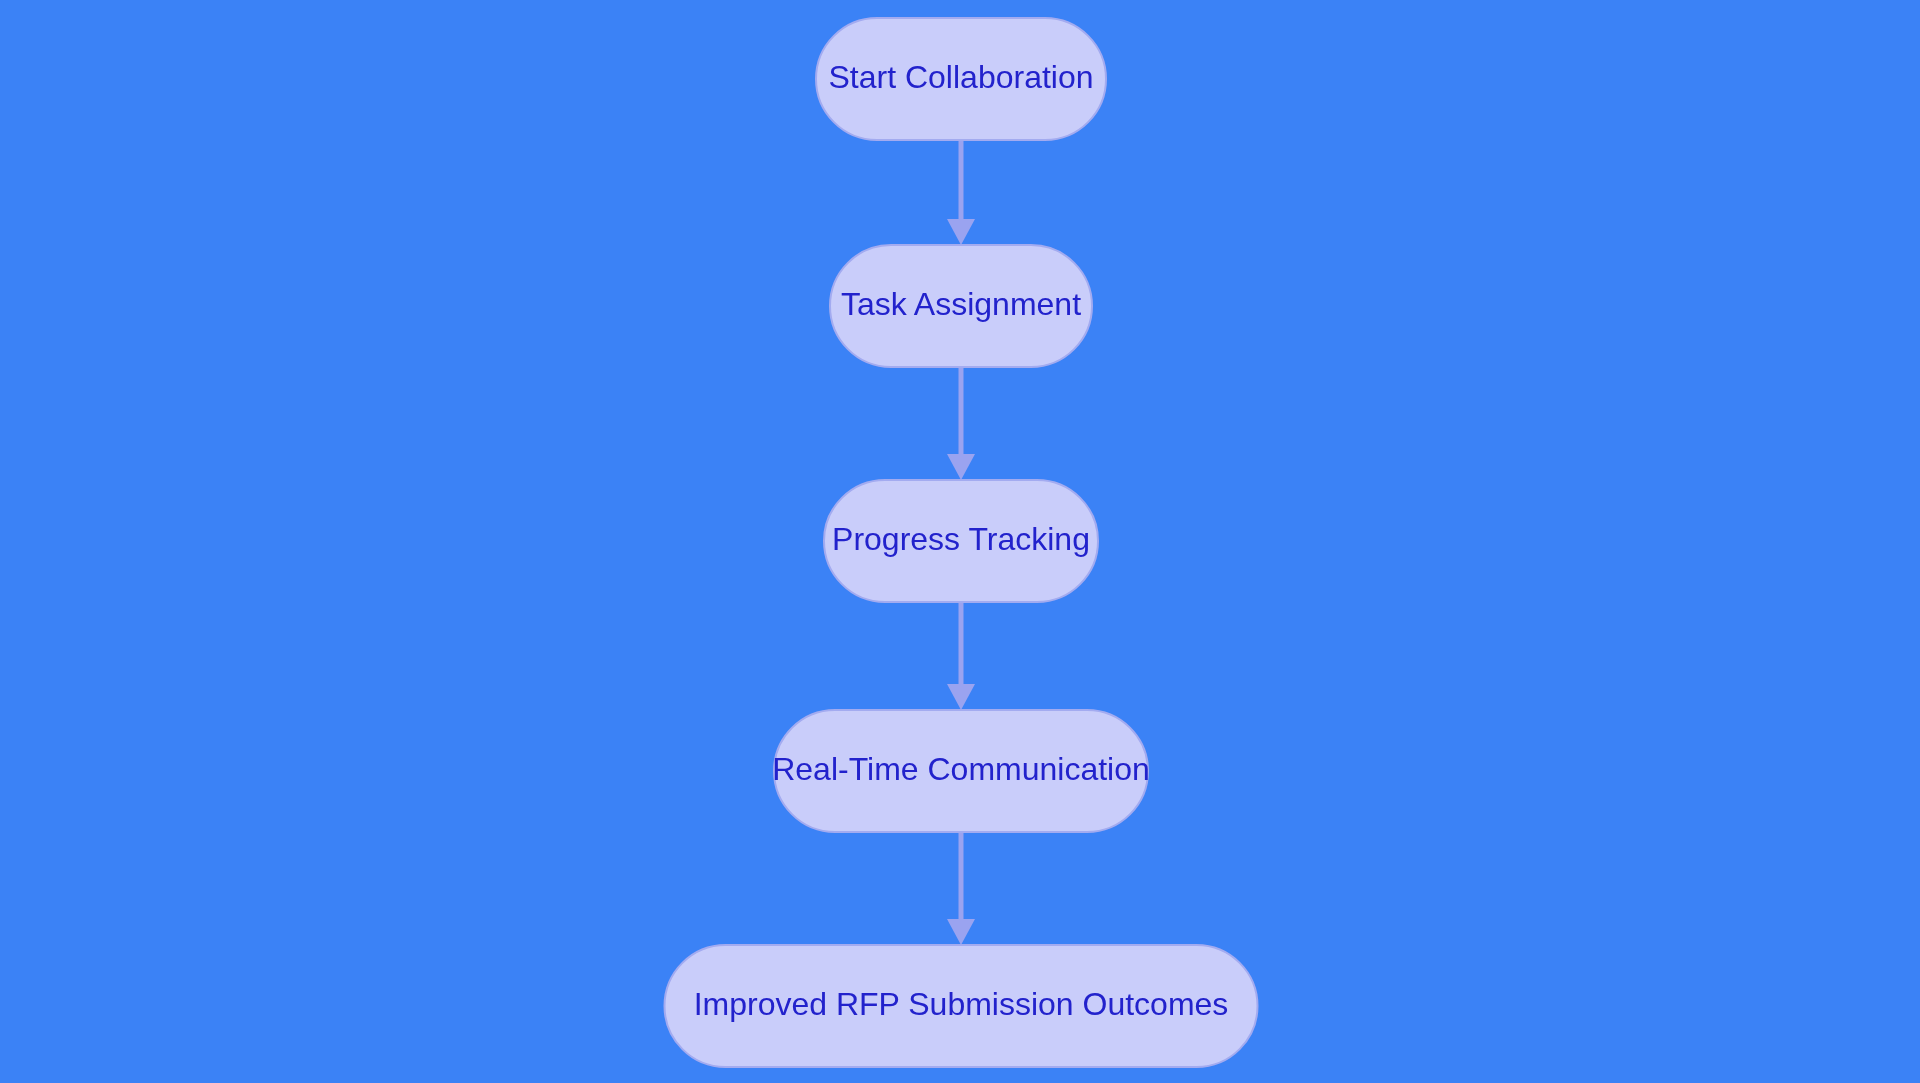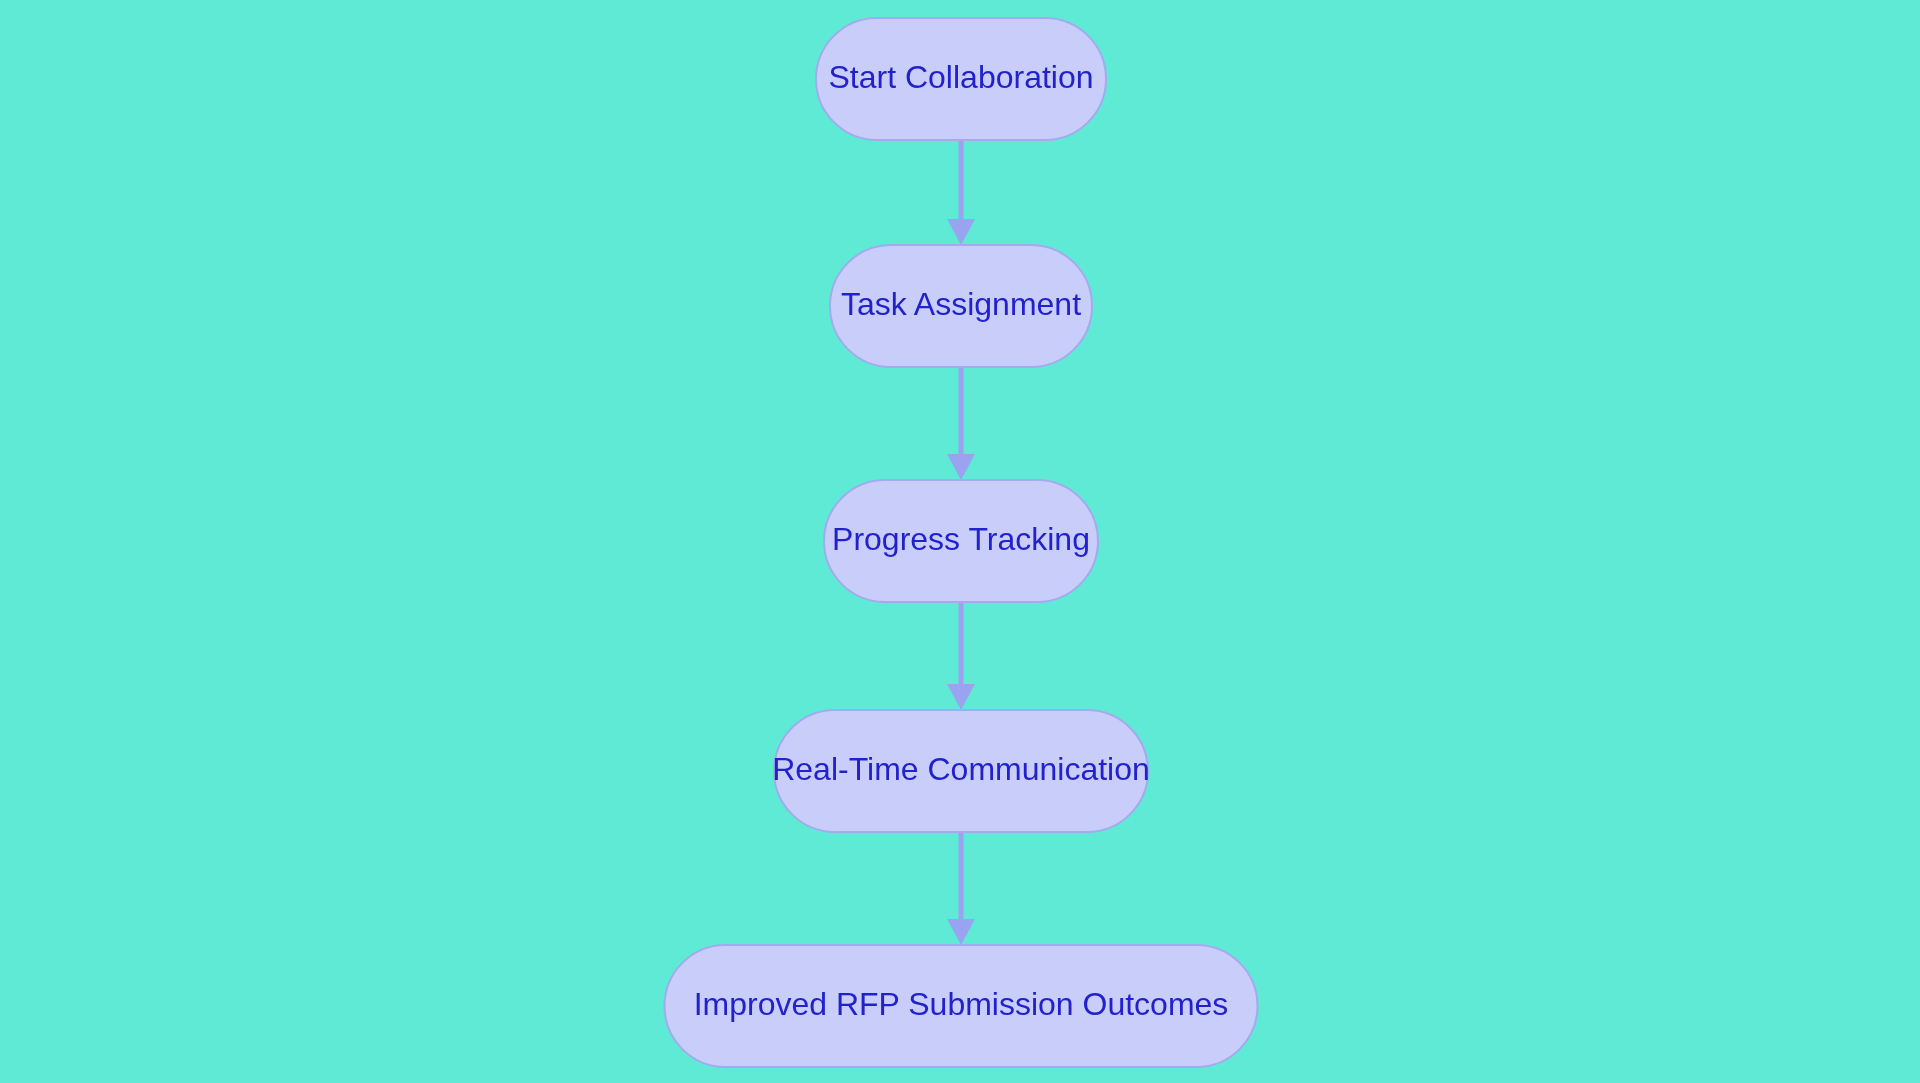--- a/index.html
+++ b/index.html
@@ -8,21 +8,21 @@
     padding: 0;
     background: #ffffff;
   }
   body {
     font-family: "Liberation Sans", sans-serif;
   }
   #canvas {
     position: relative;
     width: 1920px;
     height: 1083px;
-    background: #5eead4;
+    background: #3b82f6;
     overflow: hidden;
   }
   #flow-svg {
     position: absolute;
     left: 0;
     top: 0;
     width: 1920px;
     height: 1083px;
   }
   .node-shape {

